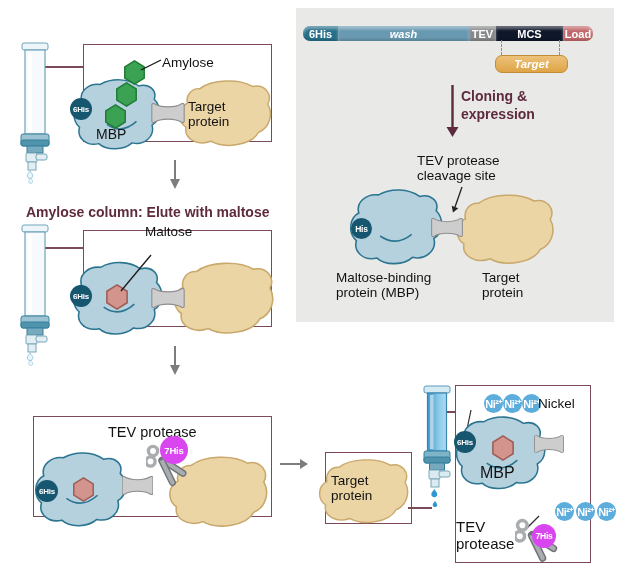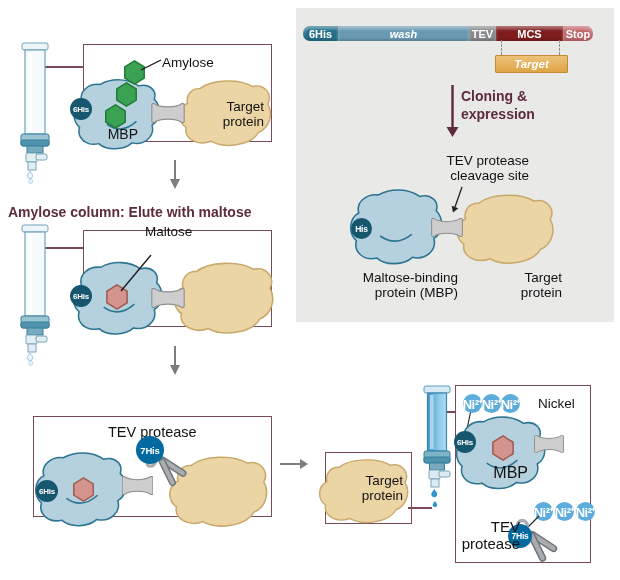--- a/index.html
+++ b/index.html
@@ -2,49 +2,49 @@
 <html><head>
 <meta charset="utf-8">
 <style>
   html,body{margin:0;padding:0;background:#fff;}
   .canvas{position:relative;width:620px;height:580px;background:#ffffff;
     font-family:"Liberation Sans",sans-serif;overflow:hidden;}
   .abs{position:absolute;}
   .title{font-size:14px;font-weight:bold;color:#5e2a3d;line-height:1.2;white-space:nowrap;}
   .title.wrap{white-space:normal;}
   .box{border:1.3px solid #7a4a59;}
-  .lbl{font-size:13.5px;color:#121212;line-height:1.12;text-align:right;}
+  .lbl{font-size:13.5px;color:#121212;line-height:1.12;text-align:left;}
   .mline{background:#7a4a59;height:1.6px;}
   .his{background:#16566f;border-radius:50%;color:#fff;font-weight:bold;
     display:flex;align-items:center;justify-content:center;font-size:8px;letter-spacing:-0.2px;}
-  .his.dark{background:#0369a1;}
+  .his.dark{background:#d946ef;margin-left:24px;}
   .ni{background:#5cacdc;border-radius:50%;color:#fff;font-weight:bold;width:19px;height:19px;
-    display:flex;align-items:center;justify-content:center;font-size:13px;letter-spacing:-0.5px;}
+    display:flex;align-items:center;justify-content:center;font-size:11px;letter-spacing:-0.5px;margin-left:21px;}
   .panel{background:#e9e9e8;}
   .gseg{position:absolute;top:26px;height:15px;color:#fff;font-weight:bold;font-size:11px;
     display:flex;align-items:center;justify-content:center;
     box-shadow:inset 0 3px 3px rgba(255,255,255,.38), inset 0 -2px 2px rgba(0,0,0,.14);}
   .dash{border-left:1.3px dashed #8f8f8f;width:0;}
-  .goldbar{background:linear-gradient(180deg,#ecc27a,#dfa446);border:1px solid #c08c35;border-radius:1px;
+  .goldbar{background:linear-gradient(180deg,#ecc27a,#dfa446);border:1px solid #c08c35;border-radius:7px;
     color:#fff;font-weight:bold;font-style:italic;font-size:11.5px;
     display:flex;align-items:center;justify-content:center;}
   .maroon-txt{color:#5e2a3d;font-weight:bold;font-size:14px;line-height:1.25;}
 </style>
 </head>
 <body>
 
 <div class="canvas">
 
   <div class="abs panel" style="left:296px;top:8px;width:318px;height:314px;"></div>
 
   <div class="gseg" style="left:303px;width:35px;background:#27708a;border-radius:7px 0 0 7px;">6His</div>
   <div class="gseg" style="left:338px;width:131px;background:#6899b1;font-style:italic;">wash</div>
   <div class="gseg" style="left:469px;width:27px;background:#87898b;">TEV</div>
-  <div class="gseg" style="left:496px;width:67px;background:#7f1d1d;">MCS</div>
-  <div class="gseg" style="left:563px;width:30px;background:#c2686c;border-radius:0 7px 7px 0;">Stop</div>
+  <div class="gseg" style="left:496px;width:67px;background:#0f172a;">MCS</div>
+  <div class="gseg" style="left:563px;width:30px;background:#c2686c;border-radius:0 7px 7px 0;">Load</div>
   <div class="abs dash" style="left:501px;top:40px;height:15px;"></div>
   <div class="abs dash" style="left:559px;top:40px;height:15px;"></div>
   <div class="abs goldbar" style="left:495px;top:55px;width:71px;height:16px;">Target</div>
 
   <svg class="abs" style="left:444px;top:84px;" width="18" height="54">
     <line x1="8.5" y1="1" x2="8.5" y2="44" stroke="#5e2a3d" stroke-width="2.4"></line>
     <polygon points="2.5,43 14.5,43 8.5,53" fill="#5e2a3d"></polygon>
   </svg>
   <div class="abs lbl" style="left:417px;top:153px;width:112px;">TEV protease cleavage site</div>
 
@@ -107,21 +107,21 @@
   </svg>
   <div class="abs lbl" style="left:162px;top:55px;">Amylose</div>
   <div class="abs his" style="left:70px;top:98px;width:22px;height:22px;">6His</div>
   <div class="abs lbl" style="left:188px;top:99px;width:76px;">Target protein</div>
   <div class="abs lbl" style="left:96px;top:127px;width:42px;font-size:14px;">MBP</div>
   <svg class="abs" style="left:167px;top:159px;" width="16" height="31">
     <line x1="8" y1="1" x2="8" y2="21" stroke="#7d7d7d" stroke-width="2"></line>
     <polygon points="3,20 13,20 8,30" fill="#7d7d7d"></polygon>
   </svg>
 
-  <div class="abs title" style="left:8px;top:204px;">Amylose column: Elute with maltose</div>
+  <div class="abs title" style="left:26px;top:204px;">Amylose column: Elute with maltose</div>
   <div class="abs box" style="left:83px;top:230px;width:187px;height:95px;"></div>
   <div class="abs mline" style="left:40px;top:247px;width:44px;"></div>
   <svg class="abs" style="left:13px;top:224px;" width="44" height="142" viewBox="0 0 44 142">
     <rect x="9" y="1" width="26" height="7" rx="2" fill="#eef5f8" stroke="#6fa3ba"></rect>
     <rect x="12" y="8" width="20" height="84" fill="#f7fafc" stroke="#6fa3ba" stroke-width="1.2"></rect>
     <rect x="15" y="11" width="4" height="78" fill="#ffffff"></rect>
     <rect x="8" y="92" width="28" height="12" rx="2" fill="#9cc3d2" stroke="#37809d"></rect>
     <rect x="8" y="98" width="28" height="6" rx="2" fill="#4f93ad" stroke="#37809d"></rect>
     <rect x="14" y="104" width="16" height="7" fill="#77aabe" stroke="#37809d"></rect>
     <rect x="13" y="111" width="11" height="9" rx="1" fill="#e3eef3" stroke="#7ba6b8"></rect>

